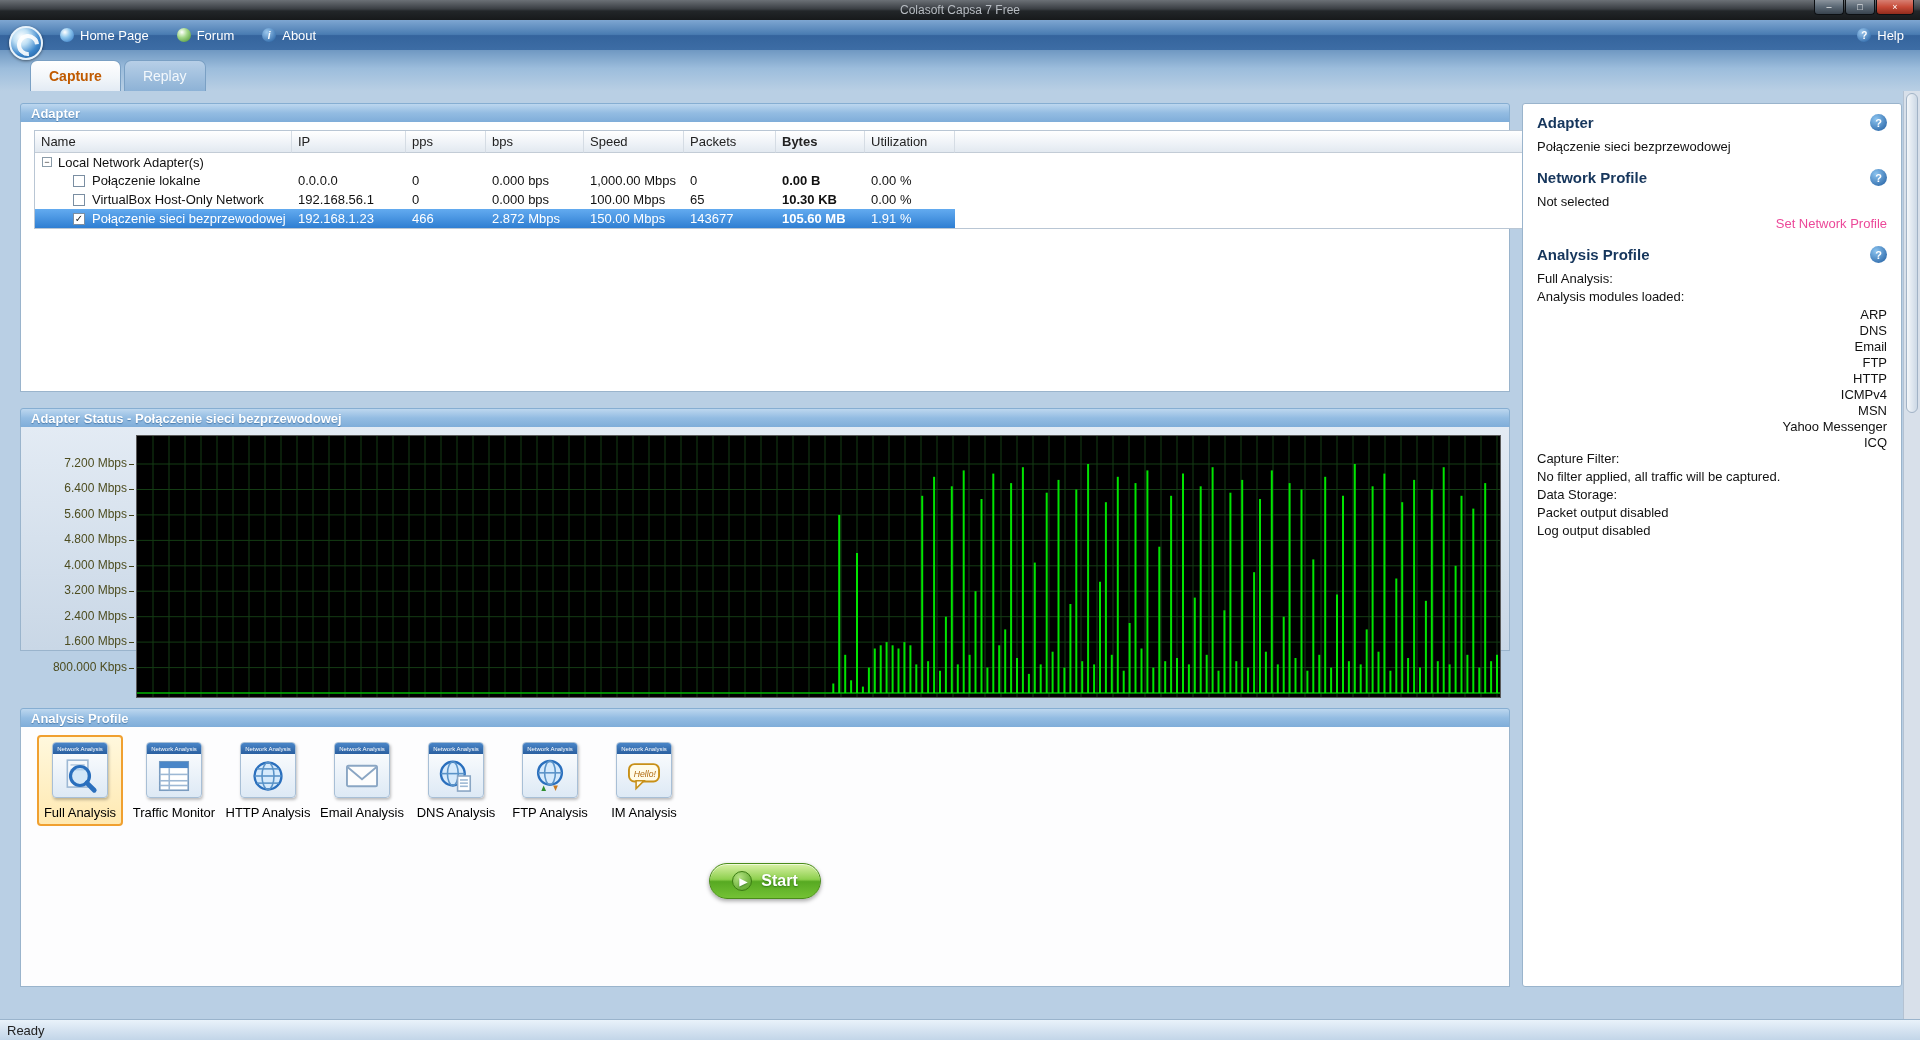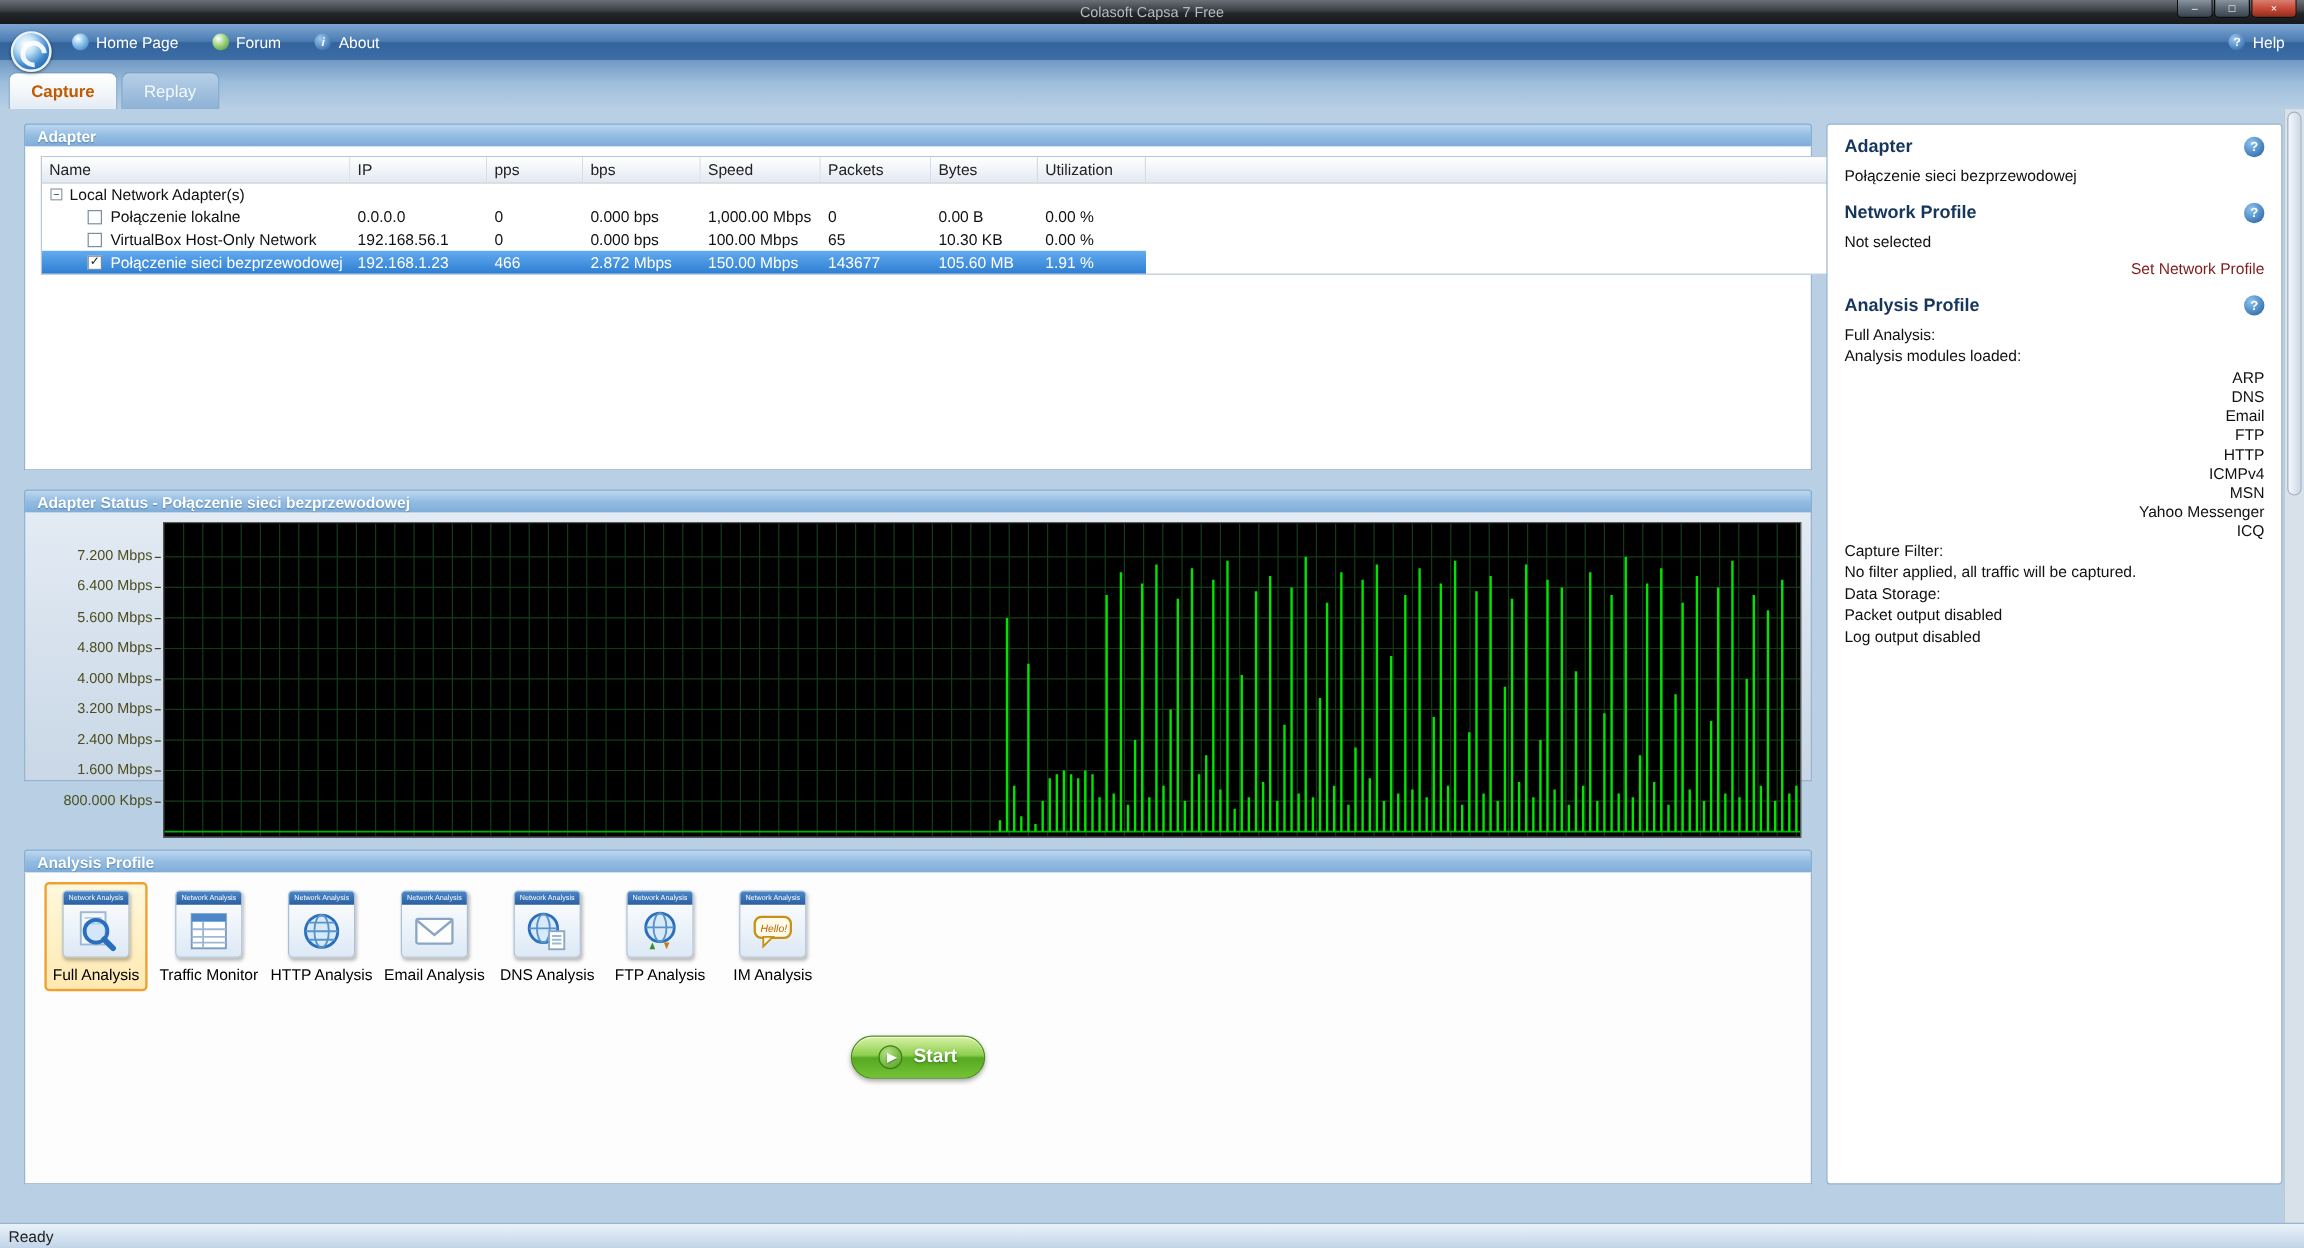--- a/index.html
+++ b/index.html
@@ -56,21 +56,21 @@
   .mi.home-icon  { background: radial-gradient(circle at 35% 30%, #fff, #8ec6ee 40%, #2a6fbd); }
   .mi.forum-icon { background: radial-gradient(circle at 35% 30%, #fff, #a4d88a 40%, #3f8a2a); }
   .mi.about-icon { background: radial-gradient(circle at 35% 30%, #9cc8ee, #1d5a9e); }
   .mi.help-icon  { background: radial-gradient(circle at 35% 30%, #9cc8ee, #1d5a9e); font-style: normal; }
   .help-area { margin-left: auto; margin-right: 16px; display: flex; align-items: center; gap: 6px; }
 
   
   .tabstrip {
     position: absolute; top: 50px; left: 0; right: 0; height: 41px;
     background: linear-gradient(#6f98c2, #9cbddc 45%, #b9cfe4);
-    display: flex; align-items: flex-end; padding-left: 7px;
+    display: flex; align-items: flex-end; padding-left: 30px;
   }
   .tab {
     height: 31px; min-width: 72px; padding: 0 18px; margin-right: 3px;
     border-radius: 7px 7px 0 0; display: flex; align-items: center; justify-content: center;
     font-size: 14px; border: 1px solid #7aa0c4; border-bottom: none;
   }
   .tab.active { background: linear-gradient(#ffffff, #f2f6fa 55%, #e3ebf4); color: #c05a00; font-weight: bold; }
   .tab:not(.active) { background: linear-gradient(#b7cfe7, #8db2d6); color: #f3f8fc; }
 
   
@@ -90,21 +90,21 @@
   .adapter-table { position: absolute; left: 13px; top: 8px; width: 1730px; border: 1px solid #b9c6d4; background: #fff; font-size: 13px; }
   .thead { display: flex; height: 22px; }
   .th {
     padding: 3px 0 0 6px; color: #222;
     background: linear-gradient(#ffffff, #eef2f7 60%, #e2e9f0);
     border-right: 1px solid #d5dce4; border-bottom: 1px solid #c3ccd6;
     overflow: hidden; white-space: nowrap;
   }
   .th.fill { flex: 1; border-right: none; }
   .col0 { width: 257px; } .col1 { width: 114px; } .col2 { width: 80px; } .col3 { width: 98px; }
-  .col4 { width: 100px; } .col5 { width: 92px; } .col6 { width: 89px; } .col7 { width: 90px; }
+  .col4 { width: 100px; } .col5 { width: 92px; } .col6 { width: 89px; font-weight: bold; } .col7 { width: 90px; }
   .group-row { height: 18px; display: flex; align-items: center; padding-left: 7px; }
   .expander {
     width: 10px; height: 10px; border: 1px solid #8a9ba8; background: #fff;
     font-size: 9px; line-height: 8px; text-align: center; margin-right: 6px; color: #333;
   }
   .trow { display: flex; height: 19px; align-items: center; width: 920px; }
   .trow.selected { background: linear-gradient(#63abf0, #2e7ed2); color: #fff; }
   .td { padding-left: 6px; overflow: hidden; white-space: nowrap; }
   .td.col0 { padding-left: 38px; display: flex; align-items: center; }
   .cb {
@@ -169,21 +169,21 @@
   .sb-heading { font-size: 15px; font-weight: bold; color: #16365c; }
   .help-badge {
     width: 17px; height: 17px; border-radius: 50%; flex: none;
     background: radial-gradient(circle at 35% 30%, #8cc4f0, #1d5a9e);
     color: #fff; font-size: 11px; font-weight: bold;
     display: flex; align-items: center; justify-content: center;
   }
   .sb-section { margin-bottom: 14px; }
   .sb-text { margin: 0 0 2px; }
   .sb-space-top { }
-  .sb-link { display: block; text-align: right; color: #7f1d1d; margin-top: 6px; cursor: pointer; }
+  .sb-link { display: block; text-align: right; color: #ec4899; margin-top: 6px; cursor: pointer; }
   .module-line { padding-left: 4px; text-align: right; }
 
   
   .statusbar {
     position: absolute; left: 0; right: 0; bottom: 0; height: 21px;
     background: linear-gradient(#e9f2fa, #c2d5e8); border-top: 1px solid #9ab4cc;
     display: flex; align-items: center; padding-left: 7px; font-size: 13px; color: #222;
   }
   .edge-scroll {
     position: absolute; right: 0; top: 91px; bottom: 21px; width: 17px;

